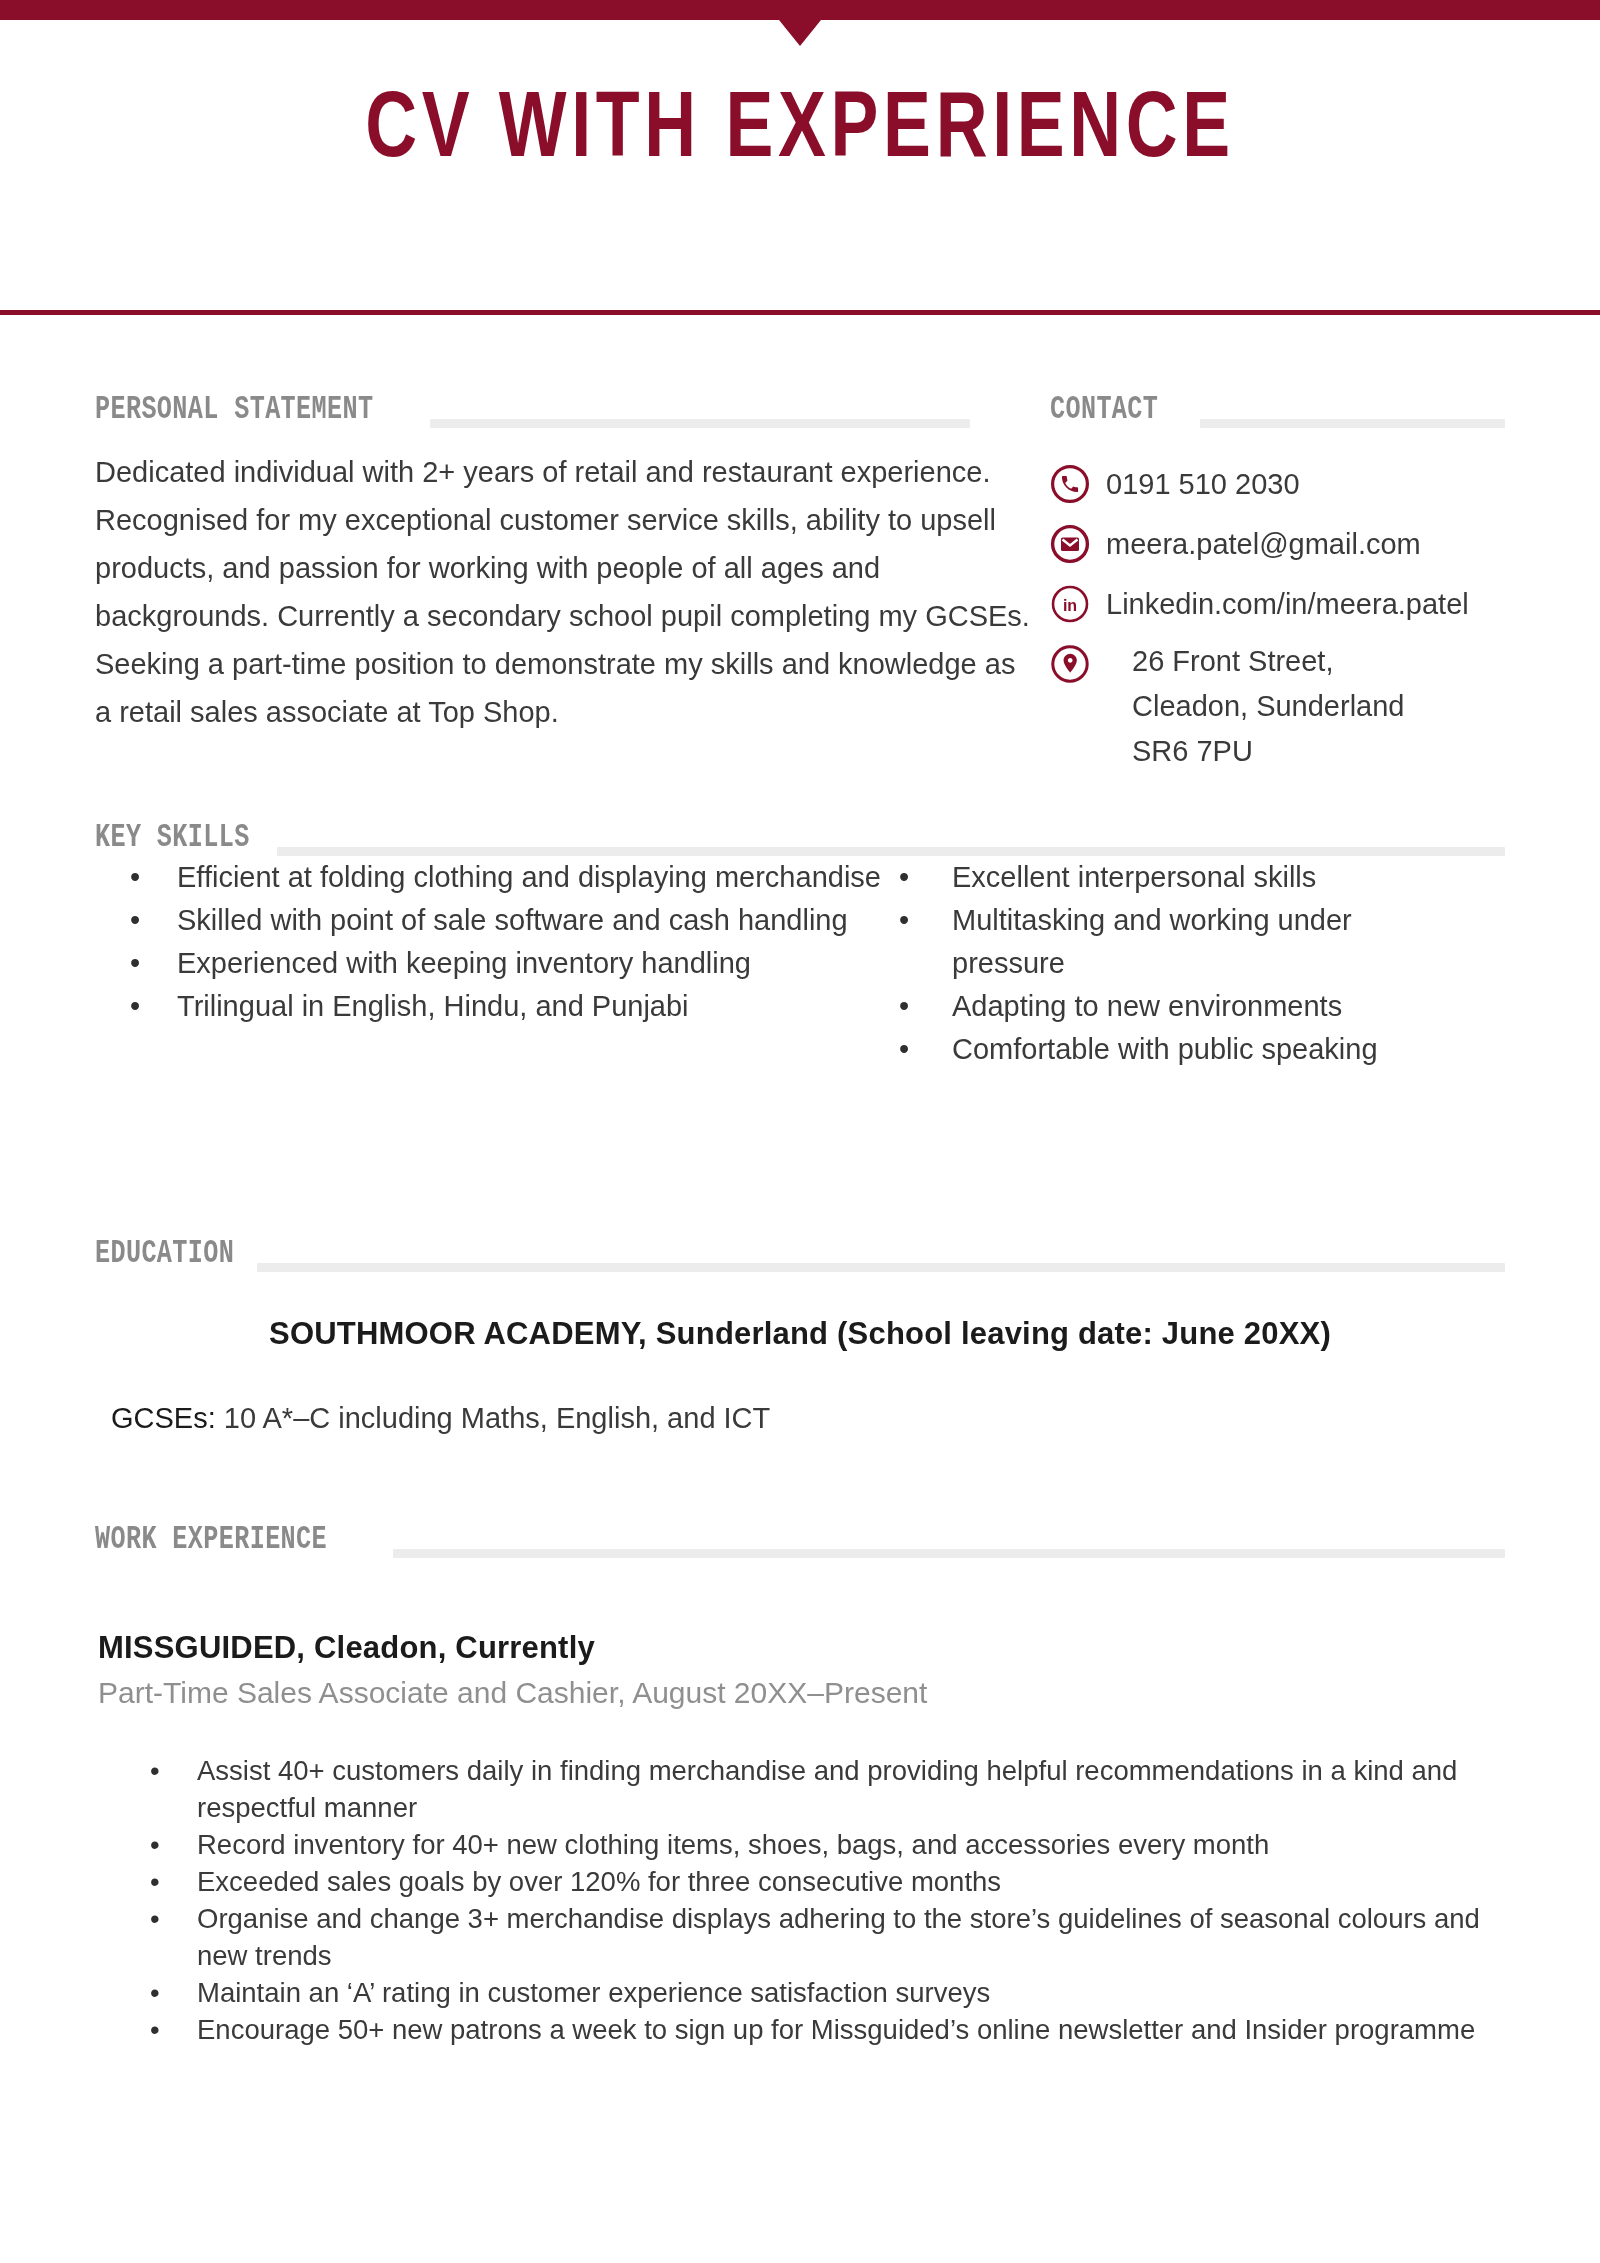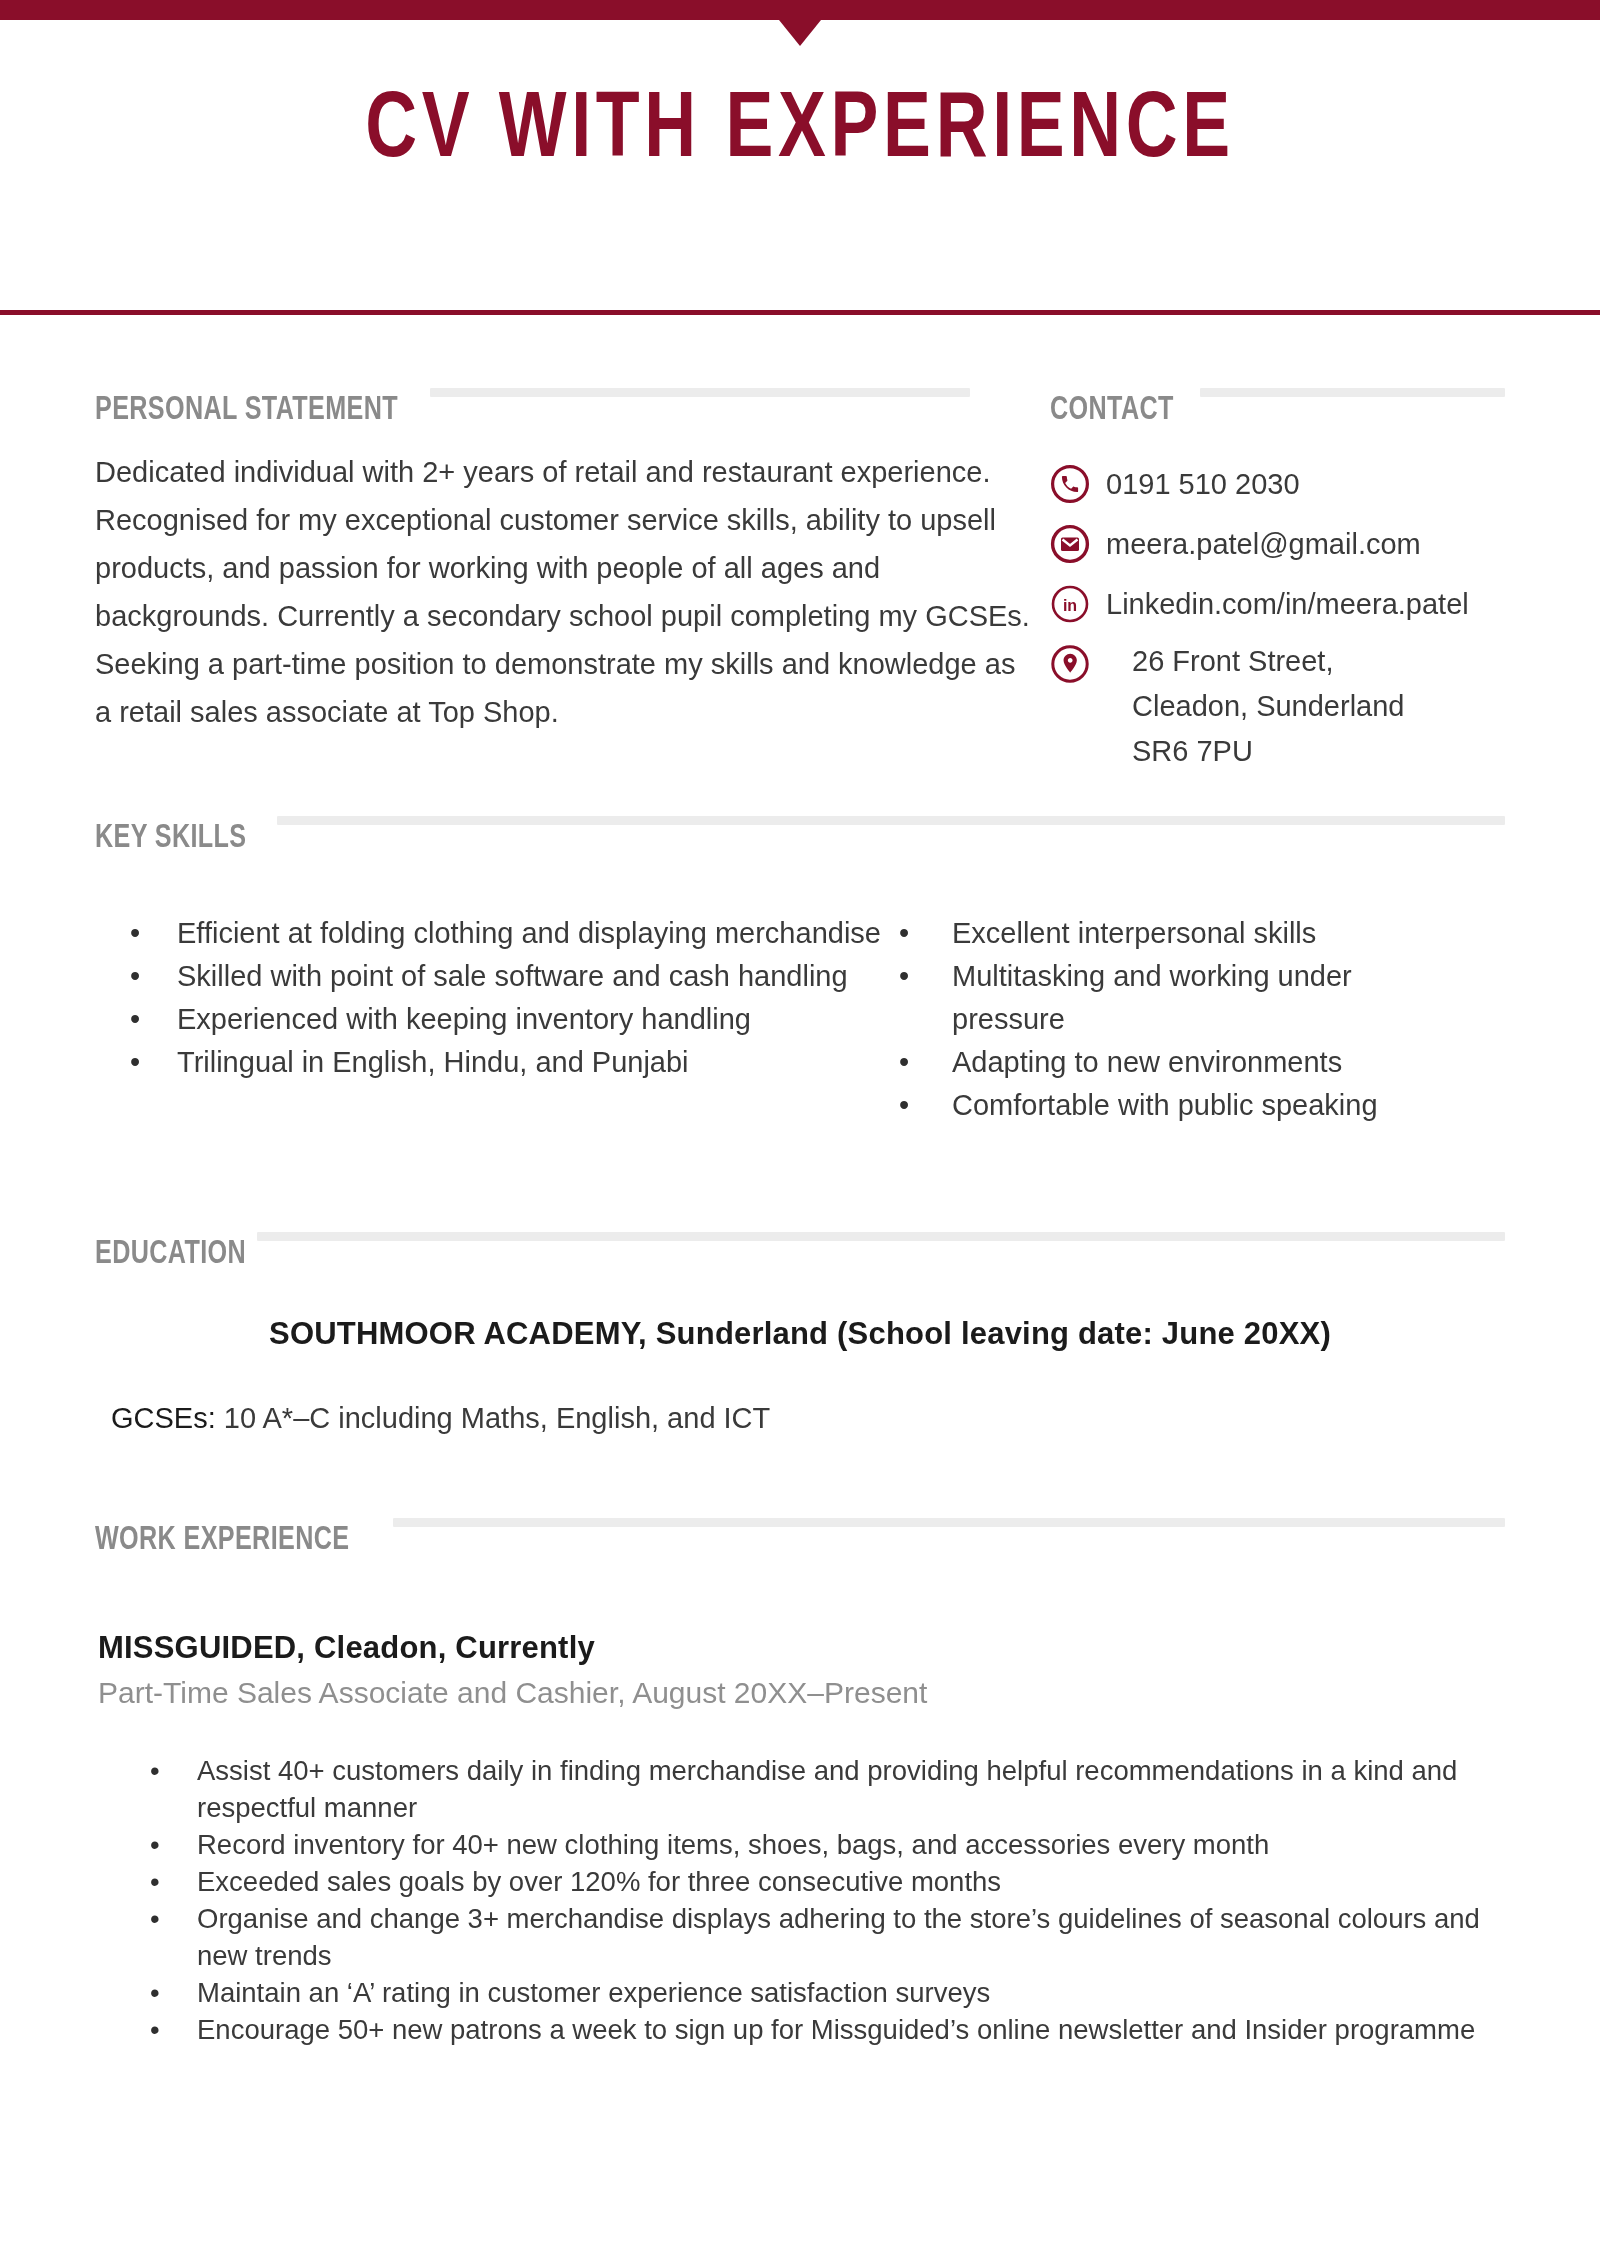--- a/index.html
+++ b/index.html
@@ -21,21 +21,21 @@
   .doc-title{
     position:absolute;left:0;top:72px;width:1600px;
     text-align:center;
     font-size:92px;font-weight:bold;letter-spacing:6px;
     color:#8A0E2A;white-space:nowrap;
     transform:scaleX(0.78);transform-origin:50% 50%;
   }
   .red-rule{position:absolute;left:0;top:310px;width:1600px;height:5px;background:#8A0E2A;}
 
   
-  .sec-hdr{display:flex;align-items:flex-start;height:40px;}
+  .sec-hdr{display:flex;align-items:flex-end;height:40px;font-family:Liberation Mono, monospace;}
   .sec-hdr-text{
     display:inline-block;
     font-size:34px;font-weight:bold;letter-spacing:.5px;
     color:#8A8A8A;white-space:nowrap;
     transform:scaleX(.74);transform-origin:0 50%;
   }
   .w-ps{width:305px;} .w-contact{width:120px;} .w-skills{width:152px;}
   .w-edu{width:132px;} .w-work{width:268px;}
   .sec-hdr-line{flex:1;height:9px;background:#ECECEC;margin-left:30px;border-radius:1px;}
 
@@ -50,21 +50,21 @@
   .sec-contact{position:absolute;left:1050px;top:388px;width:455px;}
   .contact-list{margin-top:36px;}
   .contact-row{display:flex;align-items:center;margin-bottom:20px;}
   .contact-row.multiline{align-items:flex-start;gap:14px;}
   .c-icon{width:40px;height:40px;flex:0 0 40px;}
   .c-text{margin-left:16px;font-size:29px;color:#3A3A3A;}
   .c-lines{margin-left:28px;font-size:29px;color:#3A3A3A;line-height:45px;margin-top:-5px;}
 
   
   .sec-skills{position:absolute;left:95px;top:816px;width:1410px;}
-  .skills-cols{display:flex;margin-top:56px;}
+  .skills-cols{display:flex;}
   ul.sk{list-style:none;margin:0;padding:0;}
   ul.sk li{
     position:relative;font-size:29px;line-height:43px;color:#3A3A3A;
   }
   .sk-left{margin-left:20px;width:792px;}
   .sk-left li{padding-left:82px;width:710px;}
   .sk-left li::before{content:"\2022";position:absolute;left:35px;color:#2F2F2F;}
   .sk-right{margin-left:48px;width:545px;padding-top:16px;}
   .sk-right li{padding-left:65px;width:485px;}
   .sk-right li::before{content:"\2022";position:absolute;left:12px;color:#2F2F2F;}

